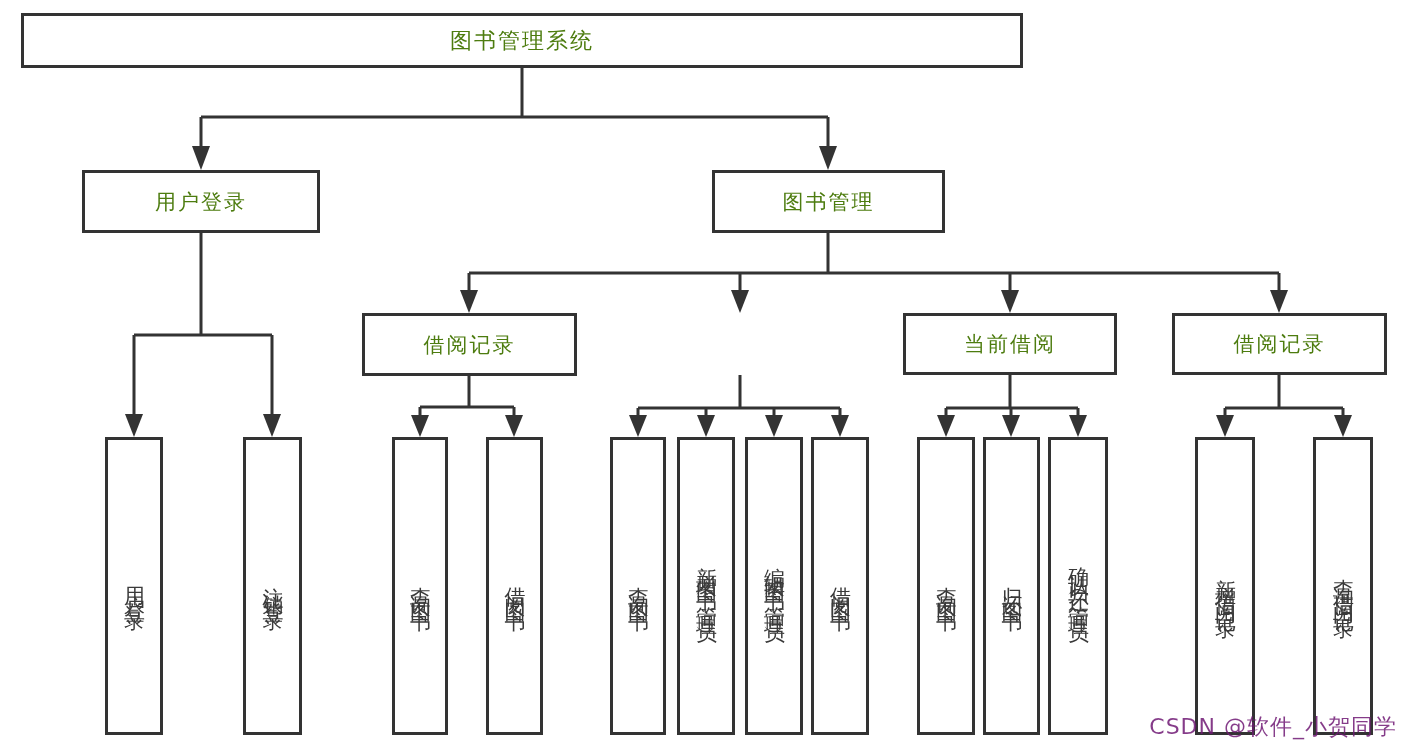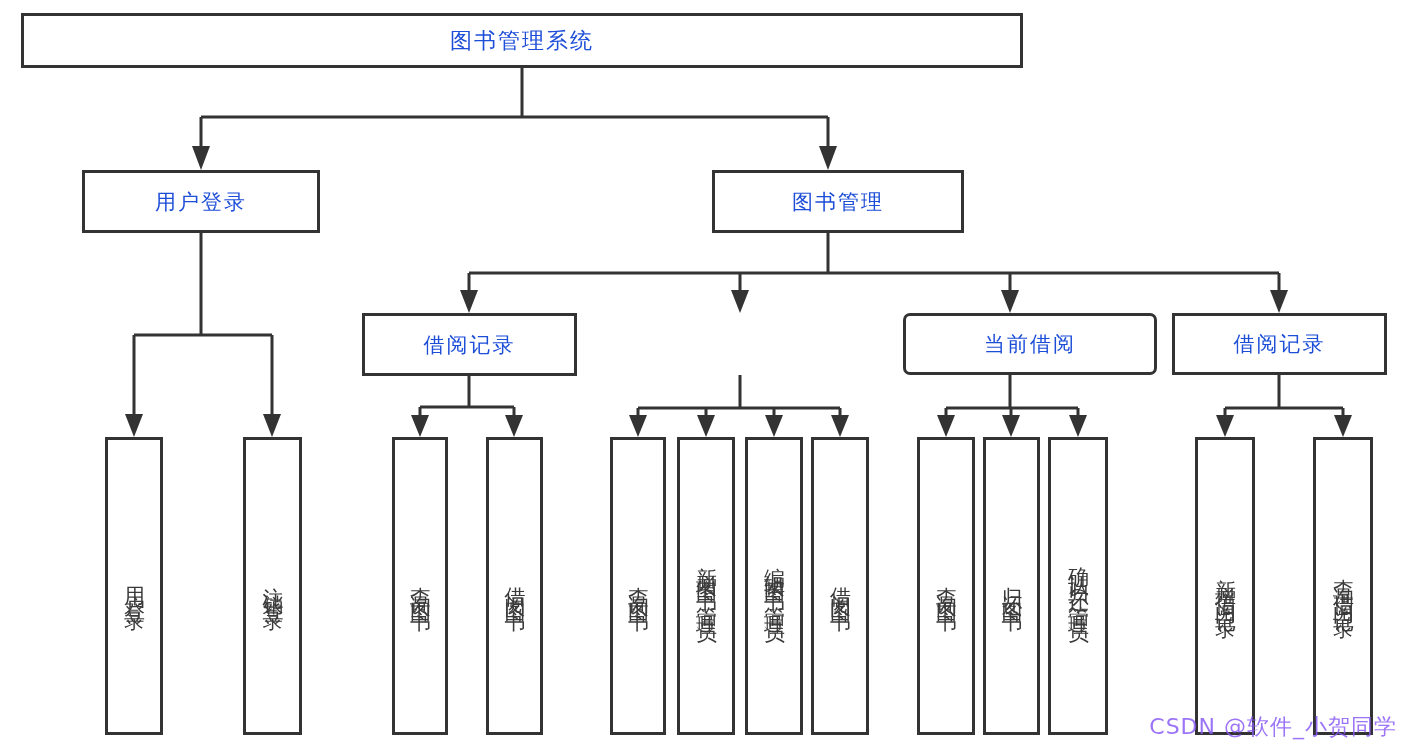--- a/index.html
+++ b/index.html
@@ -17,41 +17,41 @@
     border:3px solid #333333;
     background:#ffffff;
     display:flex;align-items:center;justify-content:center;
     z-index:1;
     color:#3a3a3a;
   }
   .hlabel{
     font-size:21px;
     letter-spacing:2px;
     white-space:nowrap;
-    color:#1d4ed8;
+    color:#4d7c0f;
   }
   .root .hlabel{font-size:22px;}
   .leaf{
     top:437px;height:298px;
   }
   .vlabel{
     writing-mode:vertical-rl;
     text-orientation:mixed;
     font-size:21px;
     letter-spacing:8px;
     line-height:1;
     color:#3a3a3a;
     white-space:nowrap;
   }
   .watermark{
     position:absolute;
     right:8px;bottom:5px;
     z-index:2;
     font-size:22px;
-    color:#8b5cf6;
+    color:#701a75;
     opacity:0.85;
     letter-spacing:1px;
     white-space:nowrap;
     margin-left:44px;
   }
 </style>
 </head>
 <body>
 
 <div id="canvas">
@@ -96,28 +96,28 @@
     </g>
   </svg>
 
   <div class="box root" style="left:21px;top:13px;width:1002px;height:55px;">
     <span class="hlabel">图书管理系统</span>
   </div>
 
   <div class="box" style="left:82px;top:170px;width:238px;height:63px;">
     <span class="hlabel">用户登录</span>
   </div>
-  <div class="box" style="left:712px;top:170px;width:252px;height:63px;text-align:right;">
+  <div class="box" style="left:712px;top:170px;width:233px;height:63px;text-align:right;">
     <span class="hlabel">图书管理</span>
   </div>
 
   <div class="box" style="left:362px;top:313px;width:215px;height:63px;">
     <span class="hlabel">借阅记录</span>
   </div>
-  <div class="box" style="left:903px;top:313px;width:254px;height:62px;border-radius:7px;">
+  <div class="box" style="left:903px;top:313px;width:214px;height:62px;">
     <span class="hlabel">当前借阅</span>
   </div>
   <div class="box" style="left:1172px;top:313px;width:215px;height:62px;">
     <span class="hlabel">借阅记录</span>
   </div>
 
   <div class="box leaf" style="left:105px;width:58px;">
     <span class="vlabel">用户登录</span>
   </div>
   <div class="box leaf" style="left:243px;width:59px;">

